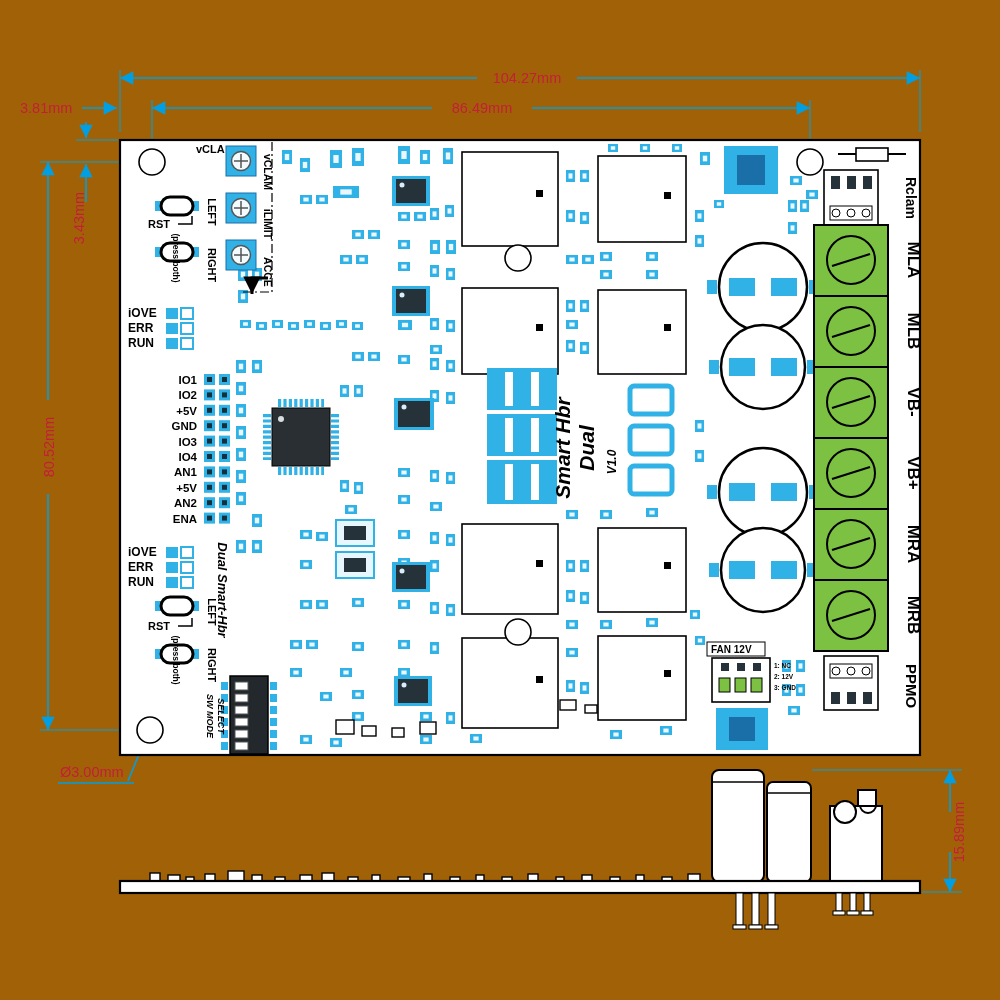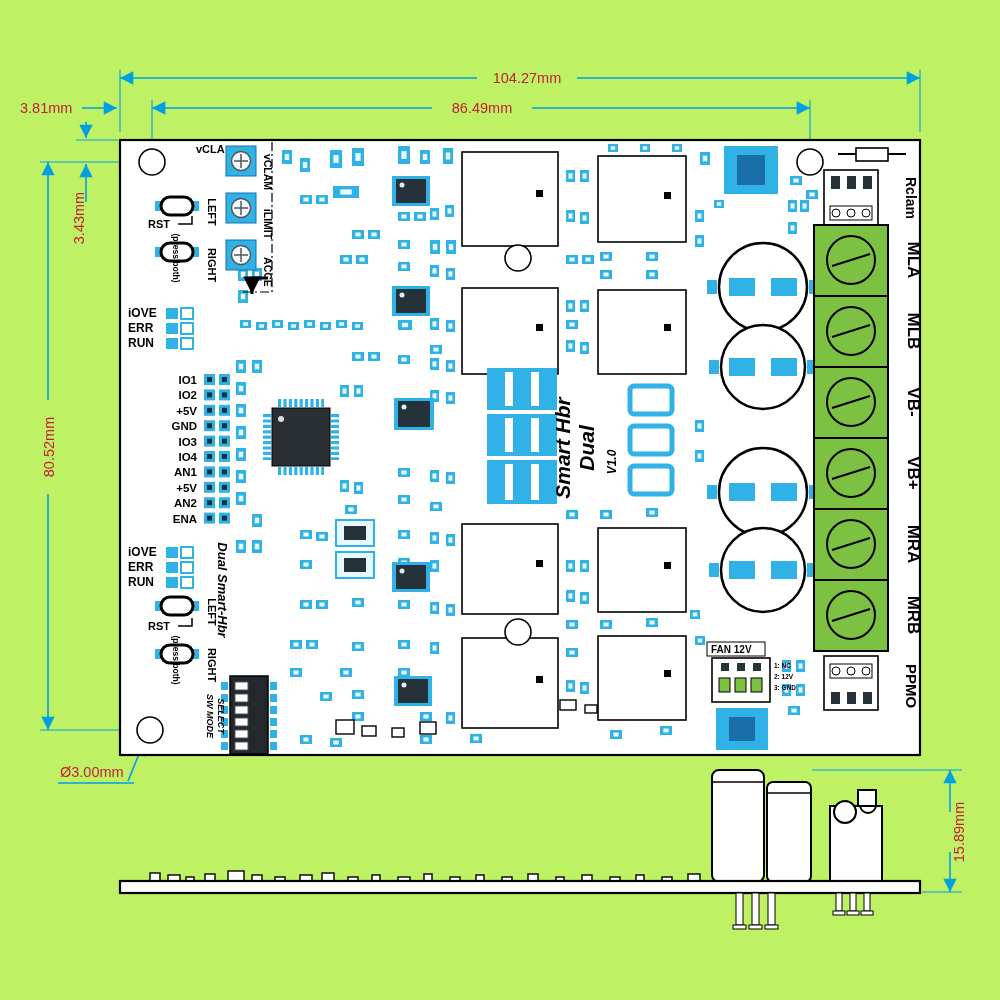--- a/index.html
+++ b/index.html
@@ -1,16 +1,16 @@
 <!DOCTYPE html>
 <html><head>
 <meta charset="utf-8">
 <style>
   html,body{margin:0;padding:0;background:#fff}
-  .canvas{width:1000px;height:1000px;position:relative;background:#bef264;overflow:hidden}
+  .canvas{width:1000px;height:1000px;position:relative;background:#a16207;overflow:hidden}
   svg{display:block}
   .dim{stroke:#009FE3;stroke-width:1.6;fill:none}
   .ext{stroke:#009FE3;stroke-width:1.1;fill:none}
   .dimtext{fill:#c41e3a;font-family:"Liberation Sans",sans-serif;font-size:14.5px}
   .silk{fill:#000;font-family:"Liberation Sans",sans-serif;font-weight:bold}
   .it{font-style:italic}
   .outline{fill:#fff;stroke:#000;stroke-width:2.2}
   .part{fill:#fff;stroke:#000;stroke-width:1.6}
   .thin{fill:#fff;stroke:#000;stroke-width:1}
   .cyan{fill:#31b2e7}

